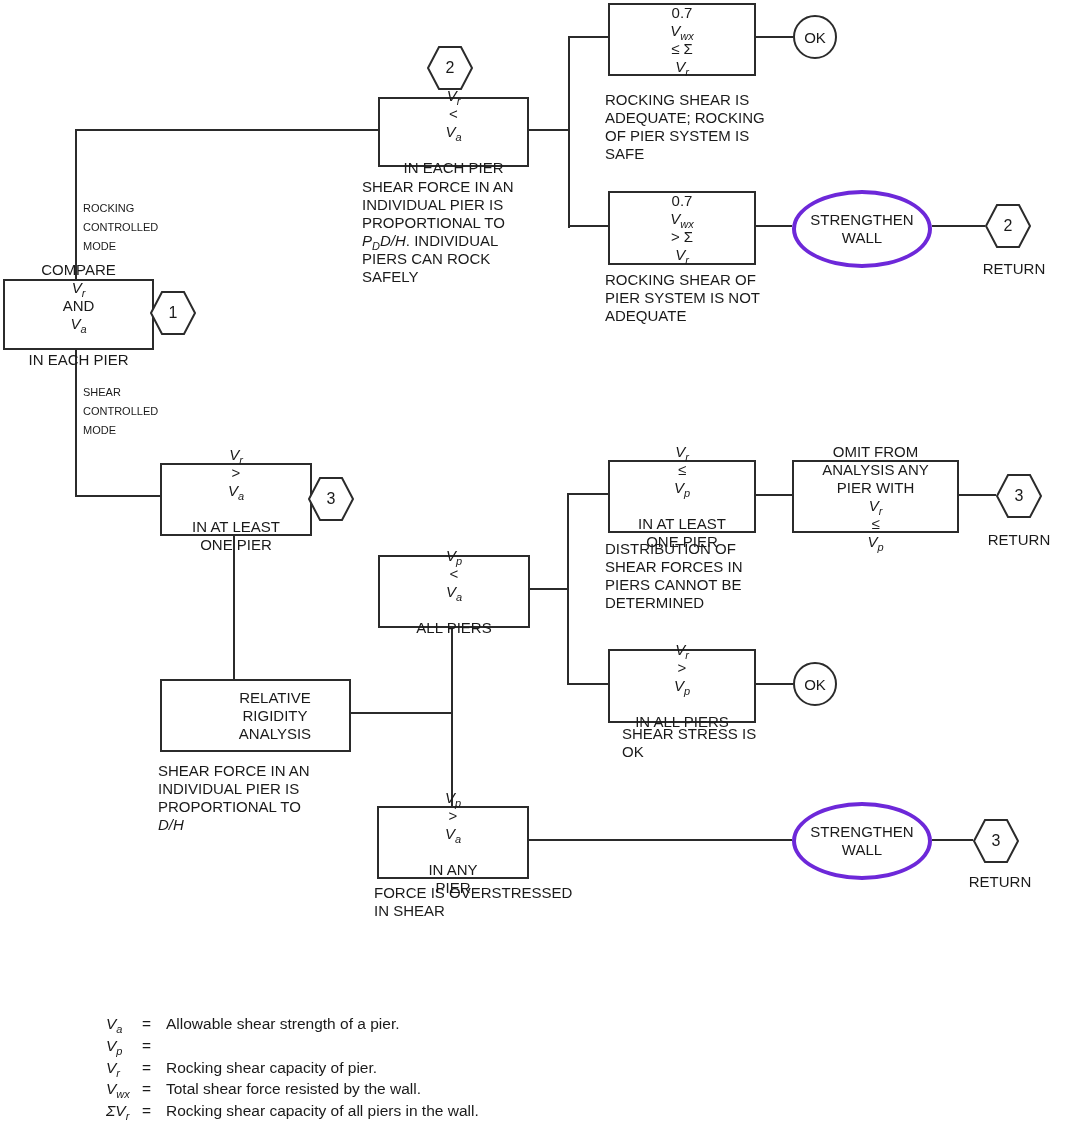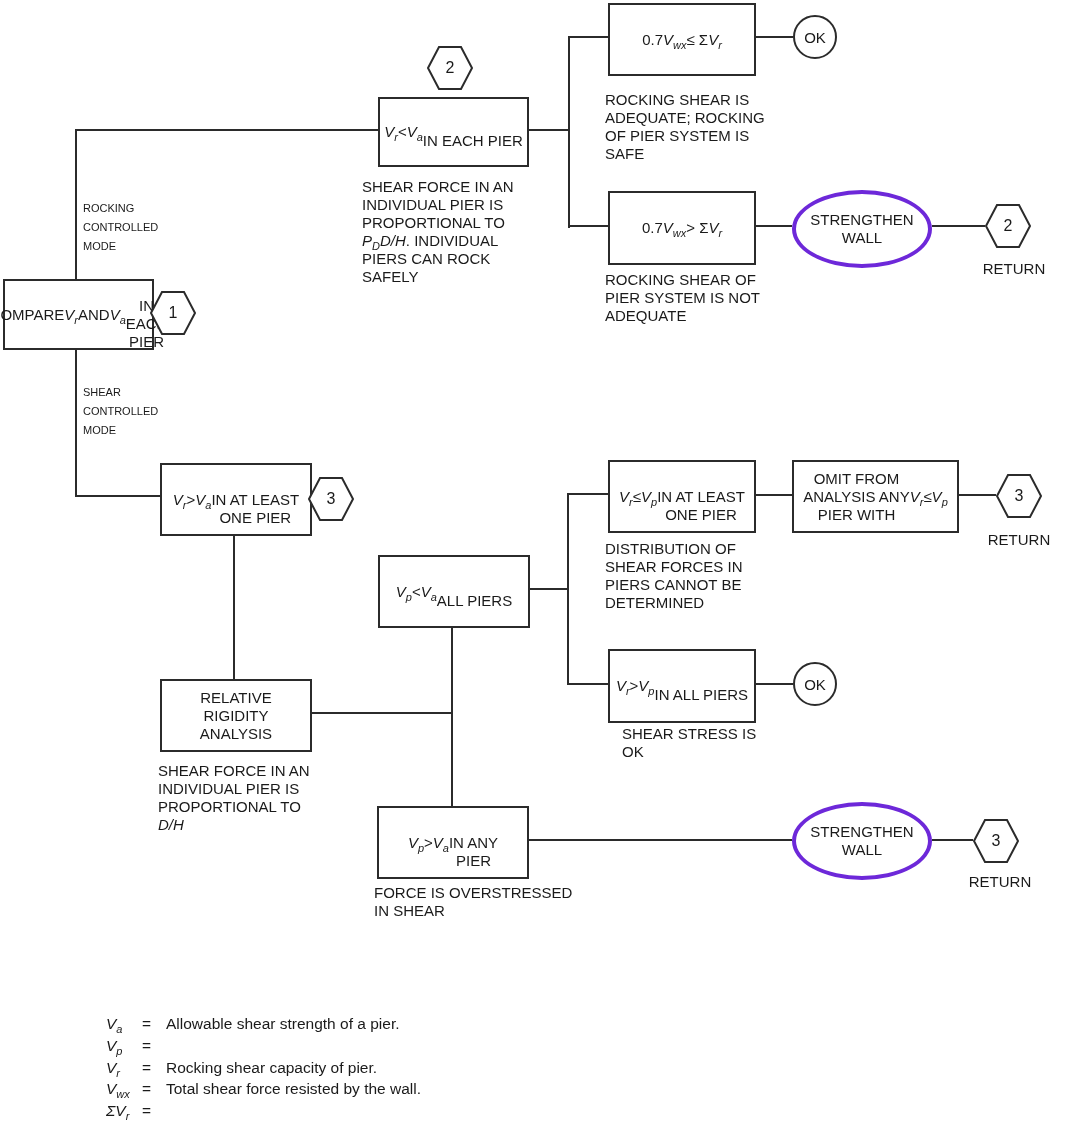--- a/index.html
+++ b/index.html
@@ -3,21 +3,21 @@
 <meta charset="utf-8">
 <style>
   html,body{margin:0;padding:0;background:#fff;}
   .canvas{
     position:relative;width:1074px;height:1133px;background:#fff;
     font-family:"Liberation Sans", sans-serif;color:#1a1a1a;overflow:hidden;
   }
   .node{
     position:absolute;border:2px solid #2b2b2b;background:#fff;
     display:flex;align-items:center;justify-content:center;
-    text-align:center;font-size:15px;line-height:18px;white-space:pre-line;
+    text-align:center;font-size:15px;line-height:18px;white-space:pre-line;flex-direction:column;
   }
   .hline{position:absolute;height:2px;background:#2b2b2b;}
   .vline{position:absolute;width:2px;background:#2b2b2b;}
   .note{position:absolute;font-size:15px;line-height:18px;white-space:pre-line;}
   .branch{position:absolute;font-size:11px;line-height:19px;white-space:pre-line;}
   .circle{
     position:absolute;width:44px;height:44px;border:2px solid #2b2b2b;border-radius:50%;
     background:#fff;display:flex;align-items:center;justify-content:center;
     font-size:15px;box-sizing:border-box;
   }
@@ -70,21 +70,21 @@
 IN EACH PIER</div>
   <div class="node" style="left:378px;top:97px;width:147px;height:66px;"><i>V<sub>r</sub></i> &lt; <i>V<sub>a</sub></i>
 IN EACH PIER</div>
   <div class="node" style="left:608px;top:3px;width:144px;height:69px;">0.7 <i>V<sub>wx</sub></i> ≤ Σ<i>V<sub>r</sub></i></div>
   <div class="node" style="left:608px;top:191px;width:144px;height:70px;">0.7 <i>V<sub>wx</sub></i> &gt; Σ<i>V<sub>r</sub></i></div>
   <div class="node" style="left:160px;top:463px;width:148px;height:69px;"><i>V<sub>r</sub></i> &gt; <i>V<sub>a</sub></i>
 IN AT LEAST
 ONE PIER</div>
   <div class="node" style="left:378px;top:555px;width:148px;height:69px;"><i>V<sub>p</sub></i> &lt; <i>V<sub>a</sub></i>
 ALL PIERS</div>
-  <div class="node" style="left:160px;top:679px;width:148px;height:69px;">RELATIVE
+  <div class="node" style="left:160px;top:679px;width:148px;height:69px;padding-left:39px;">RELATIVE
 RIGIDITY
 ANALYSIS</div>
   <div class="node" style="left:608px;top:460px;width:144px;height:69px;"><i>V<sub>r</sub></i> ≤ <i>V<sub>p</sub></i>
 IN AT LEAST
 ONE PIER</div>
   <div class="node" style="left:792px;top:460px;width:163px;height:69px;">OMIT FROM
 ANALYSIS ANY
 PIER WITH <i>V<sub>r</sub></i> ≤ <i>V<sub>p</sub></i></div>
   <div class="node" style="left:608px;top:649px;width:144px;height:70px;"><i>V<sub>r</sub></i> &gt; <i>V<sub>p</sub></i>
 IN ALL PIERS</div>
@@ -189,16 +189,17 @@
       <span class="legend-def">Rocking shear capacity of pier.</span>
     </div>
     <div class="legend-row">
       <span class="legend-sym"><i>V<sub>wx</sub></i></span>
       <span class="legend-eq">=</span>
       <span class="legend-def">Total shear force resisted by the wall.</span>
     </div>
     <div class="legend-row">
       <span class="legend-sym"><i>ΣV<sub>r</sub></i></span>
       <span class="legend-eq">=</span>
+      <span class="legend-def">Rocking shear capacity of all piers in the wall.</span>
     </div>
   </div>
 
 </div>
 
 </body></html>

